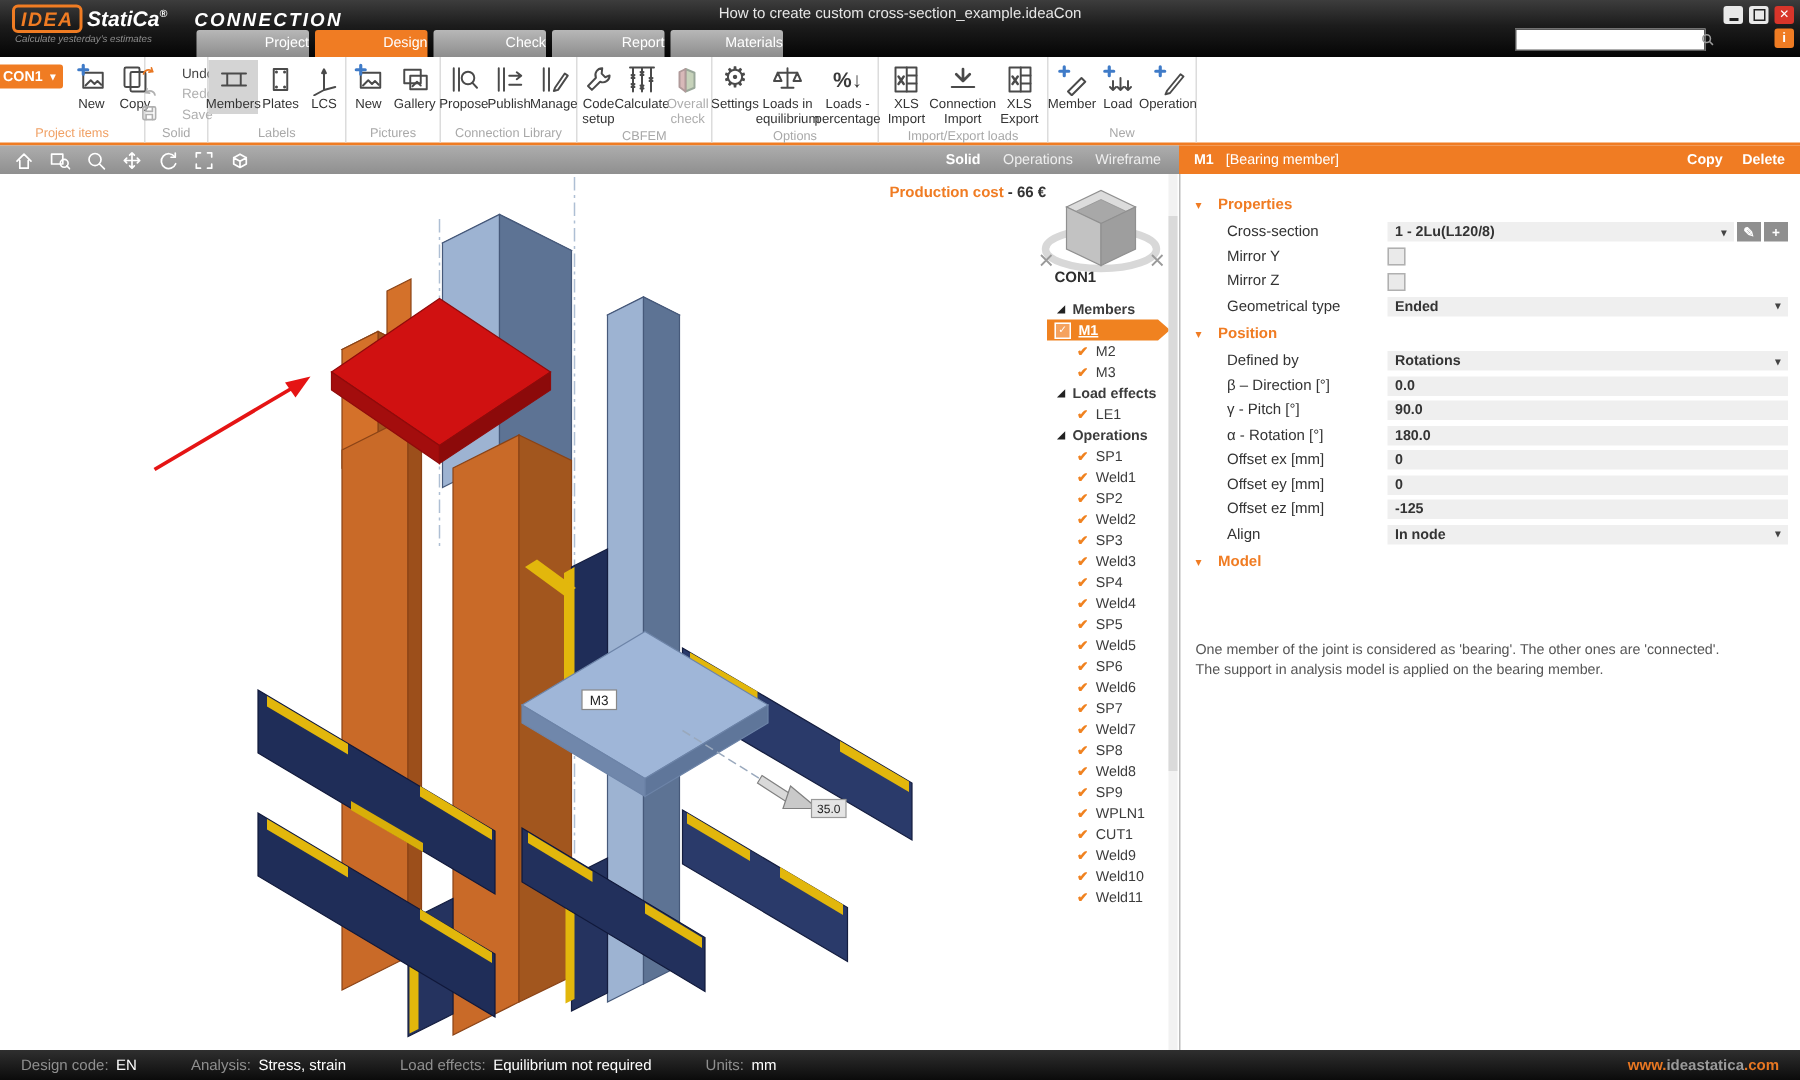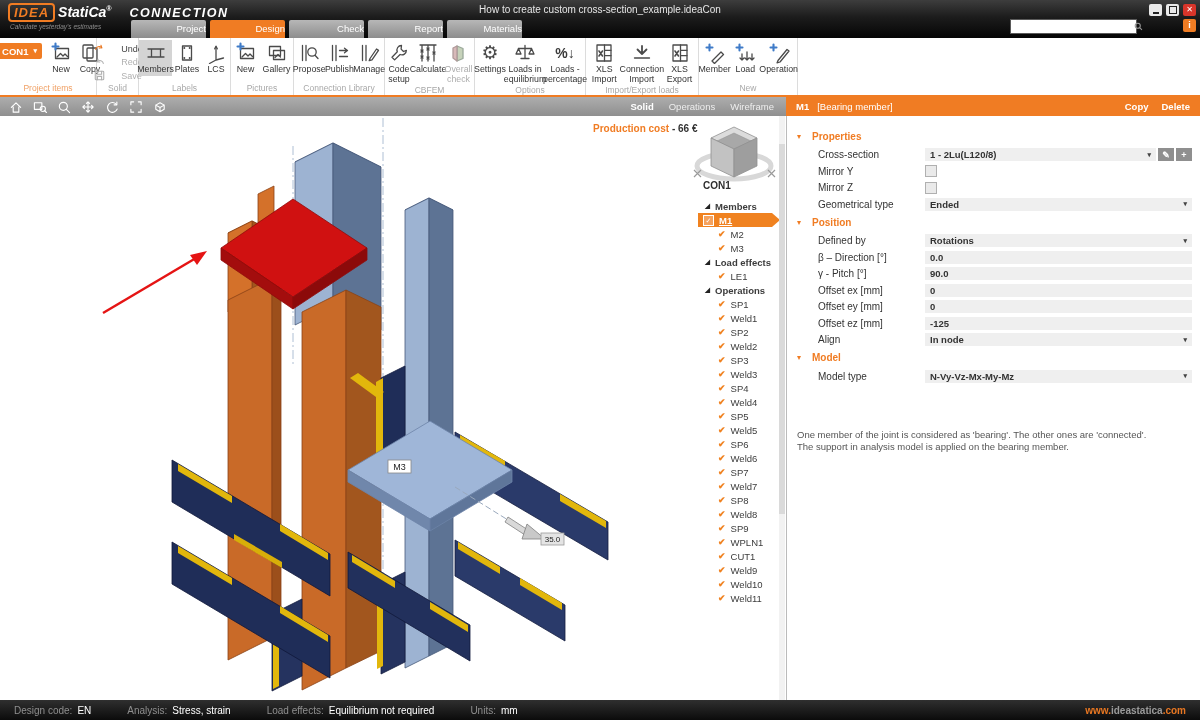--- a/index.html
+++ b/index.html
@@ -793,20 +793,28 @@
       </div>
       <div class="prow">
         <span class="plabel">γ - Pitch [°]</span>
         <span class="pfield">
           <span class="field">
             <span>90.0</span>
           </span>
         </span>
       </div>
       <div class="prow">
+        <span class="plabel">α - Rotation [°]</span>
+        <span class="pfield">
+          <span class="field">
+            <span>180.0</span>
+          </span>
+        </span>
+      </div>
+      <div class="prow">
         <span class="plabel">Offset ex [mm]</span>
         <span class="pfield">
           <span class="field">
             <span>0</span>
           </span>
         </span>
       </div>
       <div class="prow">
         <span class="plabel">Offset ey [mm]</span>
         <span class="pfield">
@@ -828,29 +836,20 @@
         <span class="pfield">
           <span class="field">
             <span>In node</span>
             <span class="caret">▾</span>
           </span>
         </span>
       </div>
       <div class="sec-header">
         <span class="sec-caret">▾</span>
         <span class="sec-title">Model</span>
-      </div>
-      <div class="prow">
-        <span class="plabel">Model type</span>
-        <span class="pfield">
-          <span class="field">
-            <span>N-Vy-Vz-Mx-My-Mz</span>
-            <span class="caret">▾</span>
-          </span>
-        </span>
       </div>
     </div>
   <div class="help">One member of the joint is considered as 'bearing'. The other ones are 'connected'. The support in analysis model is applied on the bearing member.</div>
 </div>
 
 <div class="statusbar">
   <span class="sb-pair">
     <span class="sb-label">Design code:</span>
       <span class="sb-value">EN</span>
   </span>

